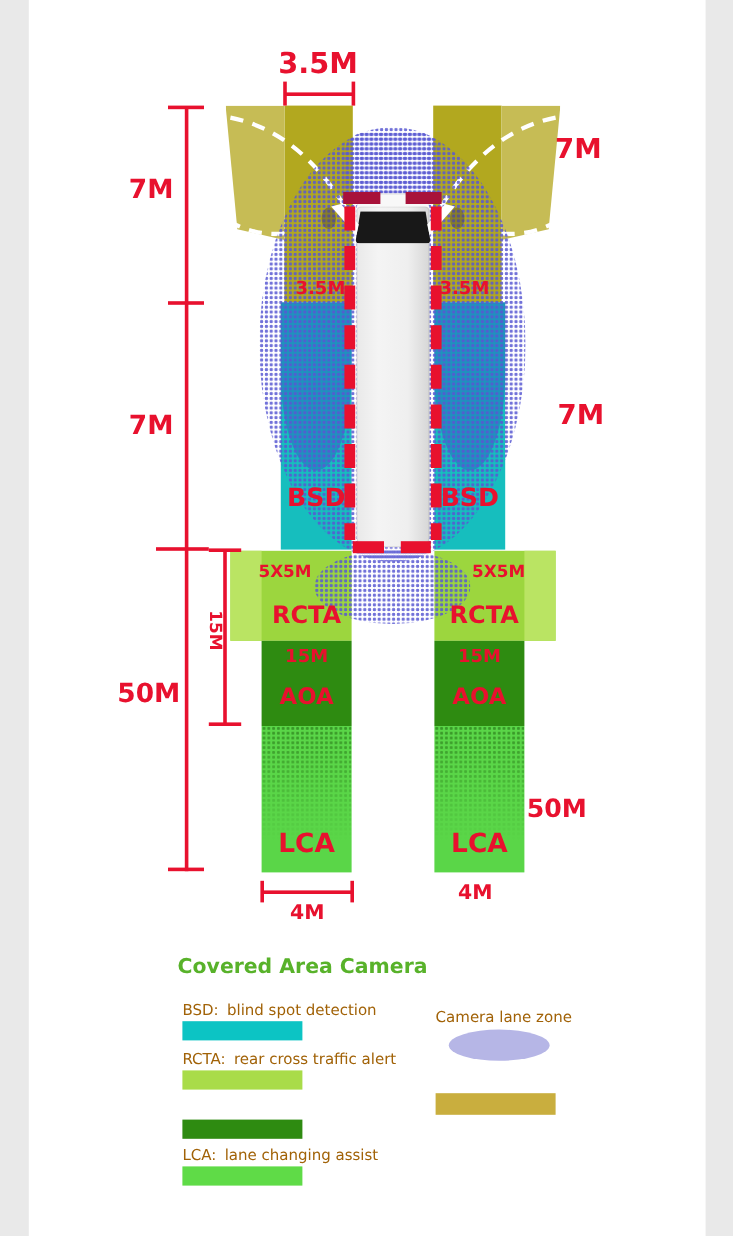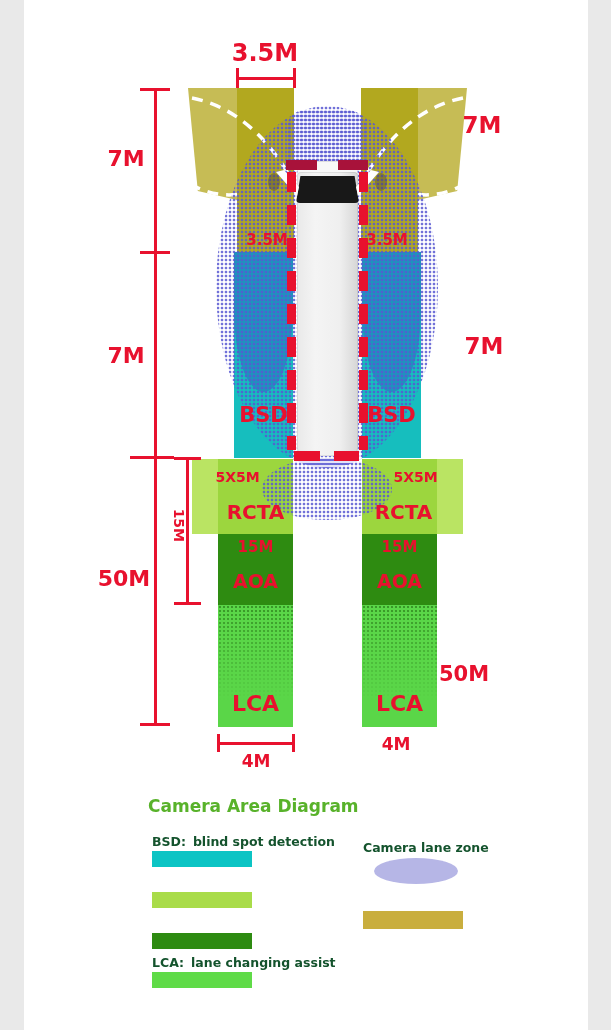--- a/index.html
+++ b/index.html
@@ -39,21 +39,21 @@
   .windshield { background:#181818; clip-path:polygon(7% 0, 93% 0, 100% 100%, 0 100%); border-radius:4px; }
 
   
   .red { color:#e8112e; font-weight:bold; }
   .vline { width:3px; background:#e8112e; }
   .hline { height:3px; background:#e8112e; }
   .label { text-align:center; line-height:1.05; white-space:nowrap; }
 
   
   .legend-title { color:#58b22a; font-size:17px; font-weight:bold; }
-  .legend-text { color:#14532d; font-size:12.5px; font-weight:bold; white-space:nowrap; }
+  .legend-text { color:#a16207; font-size:12.5px; font-weight:normal; white-space:nowrap; }
   .legend-text .desc { margin-left:7px; }
   .swatch { height:16px; width:100px; }
   .cam-ellipse { border-radius:50%; }
 </style>
 </head>
 <body>
 
 <div class="stage">
   <div class="panel"></div>
 
@@ -146,27 +146,30 @@
   <div class="abs red label" style="left:458px;top:113px;width:48px;font-size:23px;">7M</div>
   <div class="abs red label" style="left:460px;top:334px;width:48px;font-size:23px;">7M</div>
   <div class="abs red label" style="left:437px;top:663px;width:54px;font-size:21px;">50M</div>
   <div class="abs red label" style="left:374px;top:736px;width:44px;font-size:17px;">4M</div>
 
   <div class="abs hline" style="left:218px;top:742px;width:76px;"></div>
   <div class="abs vline" style="left:217px;top:734px;height:18px;"></div>
   <div class="abs vline" style="left:292px;top:734px;height:18px;"></div>
   <div class="abs red label" style="left:234px;top:753px;width:44px;font-size:17px;">4M</div>
 
-  <div class="abs legend-title" style="left:148px;top:796px;">Camera Area Diagram</div>
+  <div class="abs legend-title" style="left:148px;top:796px;">Covered Area Camera</div>
 
   <div class="abs legend-text" style="left:152px;top:834px;">
     <span>BSD:</span><span class="desc">blind spot detection</span>
   </div>
   <div class="abs swatch" style="left: 152px; top: 851px; background-color: rgb(12, 196, 196);"></div>
 
+  <div class="abs legend-text" style="left:152px;top:875px;">
+    <span>RCTA:</span><span class="desc">rear cross traffic alert</span>
+  </div>
   <div class="abs swatch" style="left: 152px; top: 892px; background-color: rgb(169, 220, 73);"></div>
 
   <div class="abs swatch" style="left: 152px; top: 933px; background-color: rgb(46, 139, 17);"></div>
 
   <div class="abs legend-text" style="left:152px;top:955px;">
     <span>LCA:</span><span class="desc">lane changing assist</span>
   </div>
   <div class="abs swatch" style="left: 152px; top: 972px; background-color: rgb(95, 219, 71);"></div>
 
   <div class="abs legend-text" style="left:363px;top:840px;">Camera lane zone</div>

